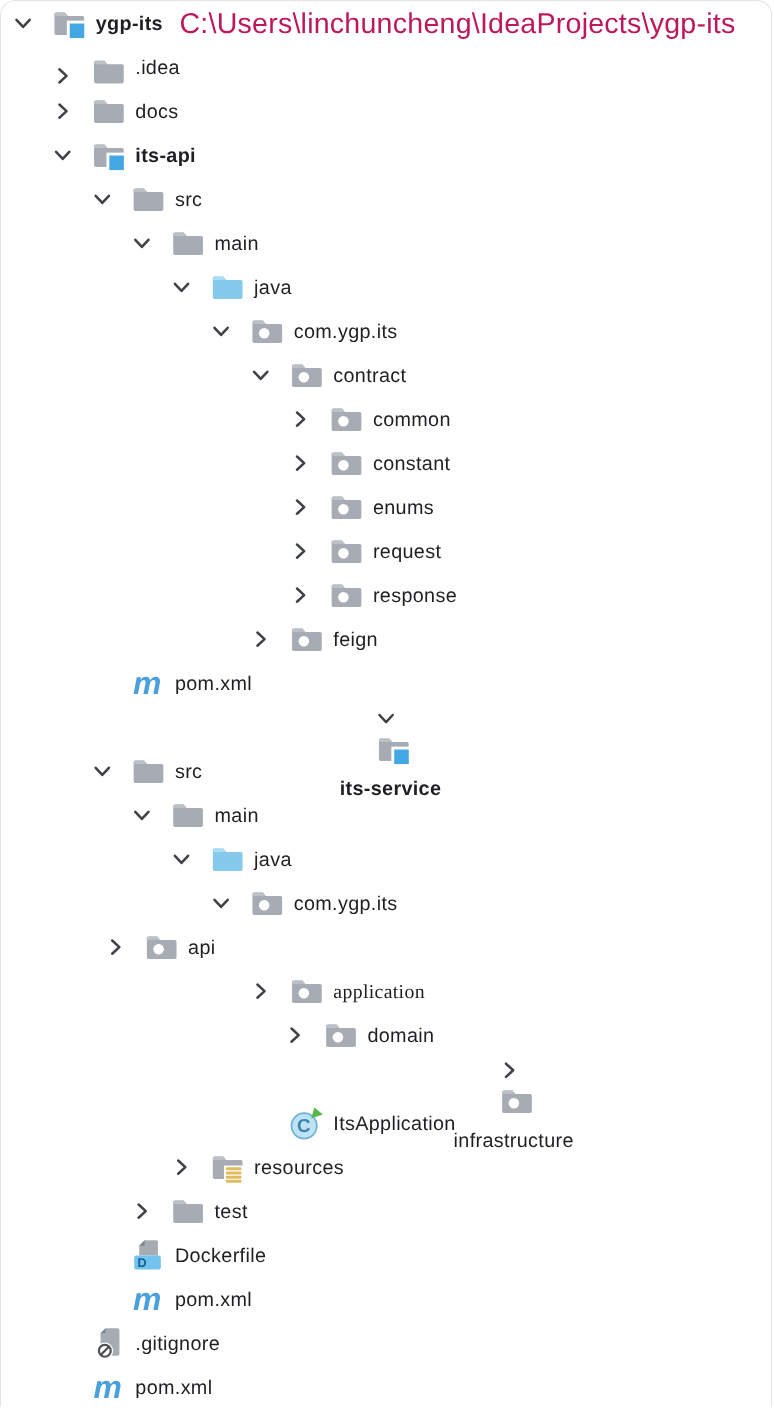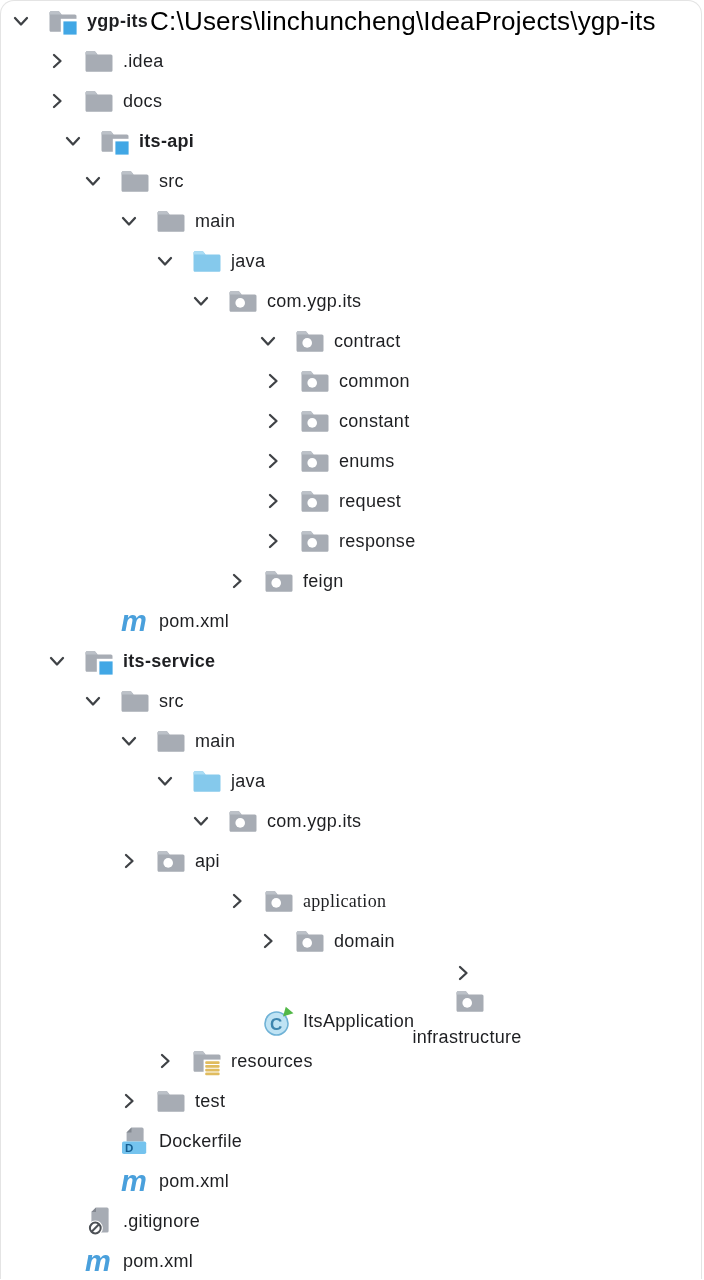--- a/index.html
+++ b/index.html
@@ -30,24 +30,24 @@
   .ic svg{width:32px;height:32px;display:block;}
   .label{
     margin-left:8px;
     font-size:18px;
     letter-spacing:.3px;
     color:#1e1f22;
     line-height:40px;
   }
   .label.bold{font-weight:700;}
   .suffix{
-    margin-left:2px;
+    margin-left:15px;
     font-size:26px;
     letter-spacing:.2px;
-    color:#000000;
+    color:#be185d;
     line-height:40px;
   }
 </style>
 </head>
 <body>
 
 <div class="panel">
   <div class="tree" id="tree">
       <div class="row" style="padding-left: 8px;">
         <span class="chev">
@@ -59,49 +59,49 @@
           <svg viewBox="0 0 32 32">
             <path d="M2.5 25.2V7.9c0-.9.72-1.6 1.6-1.6h7.8l2.75 3.2h13.25c.9 0 1.6.72 1.6 1.6v14.1c0 .9-.72 1.6-1.6 1.6H4.1c-.88 0-1.6-.72-1.6-1.6z" fill="#a7acb4"></path>
             <path d="M2.5 9.5V7.9c0-.9.72-1.6 1.6-1.6h7.8l2.75 3.2z" fill="#bcc1c8"></path>
             <rect x="13.8" y="13.8" width="18.2" height="18.2" fill="#fff"></rect>
             <rect x="16.4" y="16.4" width="13.2" height="13.2" fill="#41a7e5"></rect>
           </svg>
         </span>
         <span class="label bold">ygp-its</span>
         <span class="suffix">C:\Users\linchuncheng\IdeaProjects\ygp-its</span>
       </div>
+      <div class="row" style="padding-left: 44px; align-items: flex-end;">
+        <span class="chev">
+          <svg viewBox="0 0 24 24">
+            <polyline points="9,6 15.5,12 9,18" fill="none" stroke="#3f4246" stroke-width="2.3" stroke-linecap="round" stroke-linejoin="round"></polyline>
+          </svg>
+        </span>
+        <span class="ic">
+          <svg viewBox="0 0 32 32">
+            <path d="M2.5 25.2V7.9c0-.9.72-1.6 1.6-1.6h7.8l2.75 3.2h13.25c.9 0 1.6.72 1.6 1.6v14.1c0 .9-.72 1.6-1.6 1.6H4.1c-.88 0-1.6-.72-1.6-1.6z" fill="#a7acb4"></path>
+            <path d="M2.5 9.5V7.9c0-.9.72-1.6 1.6-1.6h7.8l2.75 3.2z" fill="#bcc1c8"></path>
+          </svg>
+        </span>
+        <span class="label">.idea</span>
+      </div>
       <div class="row" style="padding-left: 44px;">
         <span class="chev">
           <svg viewBox="0 0 24 24">
             <polyline points="9,6 15.5,12 9,18" fill="none" stroke="#3f4246" stroke-width="2.3" stroke-linecap="round" stroke-linejoin="round"></polyline>
           </svg>
         </span>
         <span class="ic">
           <svg viewBox="0 0 32 32">
             <path d="M2.5 25.2V7.9c0-.9.72-1.6 1.6-1.6h7.8l2.75 3.2h13.25c.9 0 1.6.72 1.6 1.6v14.1c0 .9-.72 1.6-1.6 1.6H4.1c-.88 0-1.6-.72-1.6-1.6z" fill="#a7acb4"></path>
             <path d="M2.5 9.5V7.9c0-.9.72-1.6 1.6-1.6h7.8l2.75 3.2z" fill="#bcc1c8"></path>
           </svg>
         </span>
-        <span class="label">.idea</span>
+        <span class="label">docs</span>
       </div>
       <div class="row" style="padding-left: 44px;">
-        <span class="chev">
-          <svg viewBox="0 0 24 24">
-            <polyline points="9,6 15.5,12 9,18" fill="none" stroke="#3f4246" stroke-width="2.3" stroke-linecap="round" stroke-linejoin="round"></polyline>
-          </svg>
-        </span>
-        <span class="ic">
-          <svg viewBox="0 0 32 32">
-            <path d="M2.5 25.2V7.9c0-.9.72-1.6 1.6-1.6h7.8l2.75 3.2h13.25c.9 0 1.6.72 1.6 1.6v14.1c0 .9-.72 1.6-1.6 1.6H4.1c-.88 0-1.6-.72-1.6-1.6z" fill="#a7acb4"></path>
-            <path d="M2.5 9.5V7.9c0-.9.72-1.6 1.6-1.6h7.8l2.75 3.2z" fill="#bcc1c8"></path>
-          </svg>
-        </span>
-        <span class="label">docs</span>
-      </div>
-      <div class="row" style="padding-left: 60px;">
         <span class="chev">
           <svg viewBox="0 0 24 24">
             <polyline points="6,9 12,15.5 18,9" fill="none" stroke="#3f4246" stroke-width="2.3" stroke-linecap="round" stroke-linejoin="round"></polyline>
           </svg>
         </span>
         <span class="ic">
           <svg viewBox="0 0 32 32">
             <path d="M2.5 25.2V7.9c0-.9.72-1.6 1.6-1.6h7.8l2.75 3.2h13.25c.9 0 1.6.72 1.6 1.6v14.1c0 .9-.72 1.6-1.6 1.6H4.1c-.88 0-1.6-.72-1.6-1.6z" fill="#a7acb4"></path>
             <path d="M2.5 9.5V7.9c0-.9.72-1.6 1.6-1.6h7.8l2.75 3.2z" fill="#bcc1c8"></path>
             <rect x="13.8" y="13.8" width="18.2" height="18.2" fill="#fff"></rect>
@@ -160,21 +160,21 @@
         </span>
         <span class="ic">
           <svg viewBox="0 0 32 32">
             <path d="M2.5 25.2V7.9c0-.9.72-1.6 1.6-1.6h7.8l2.75 3.2h13.25c.9 0 1.6.72 1.6 1.6v14.1c0 .9-.72 1.6-1.6 1.6H4.1c-.88 0-1.6-.72-1.6-1.6z" fill="#a7acb4"></path>
             <path d="M2.5 9.5V7.9c0-.9.72-1.6 1.6-1.6h7.8l2.75 3.2z" fill="#bcc1c8"></path>
             <circle cx="13.2" cy="17.9" r="4.8" fill="#ffffff"></circle>
           </svg>
         </span>
         <span class="label">com.ygp.its</span>
       </div>
-      <div class="row" style="padding-left: 224px; margin-left: 31px;">
+      <div class="row" style="padding-left: 224px;">
         <span class="chev">
           <svg viewBox="0 0 24 24">
             <polyline points="6,9 12,15.5 18,9" fill="none" stroke="#3f4246" stroke-width="2.3" stroke-linecap="round" stroke-linejoin="round"></polyline>
           </svg>
         </span>
         <span class="ic">
           <svg viewBox="0 0 32 32">
             <path d="M2.5 25.2V7.9c0-.9.72-1.6 1.6-1.6h7.8l2.75 3.2h13.25c.9 0 1.6.72 1.6 1.6v14.1c0 .9-.72 1.6-1.6 1.6H4.1c-.88 0-1.6-.72-1.6-1.6z" fill="#a7acb4"></path>
             <path d="M2.5 9.5V7.9c0-.9.72-1.6 1.6-1.6h7.8l2.75 3.2z" fill="#bcc1c8"></path>
             <circle cx="13.2" cy="17.9" r="4.8" fill="#ffffff"></circle>
@@ -274,21 +274,21 @@
       </div>
       <div class="row" style="padding-left: 80px;">
         <span class="chev"></span>
         <span class="ic">
           <svg viewBox="0 0 32 32">
             <text x="2" y="25.5" font-family="Liberation Sans, sans-serif" font-size="29" font-weight="bold" font-style="italic" fill="#4aa0dc">m</text>
           </svg>
         </span>
         <span class="label">pom.xml</span>
       </div>
-      <div class="row" style="padding-left: 44px;">
+      <div class="row" style=" flex-direction: column;">
         <span class="chev">
           <svg viewBox="0 0 24 24">
             <polyline points="6,9 12,15.5 18,9" fill="none" stroke="#3f4246" stroke-width="2.3" stroke-linecap="round" stroke-linejoin="round"></polyline>
           </svg>
         </span>
         <span class="ic">
           <svg viewBox="0 0 32 32">
             <path d="M2.5 25.2V7.9c0-.9.72-1.6 1.6-1.6h7.8l2.75 3.2h13.25c.9 0 1.6.72 1.6 1.6v14.1c0 .9-.72 1.6-1.6 1.6H4.1c-.88 0-1.6-.72-1.6-1.6z" fill="#a7acb4"></path>
             <path d="M2.5 9.5V7.9c0-.9.72-1.6 1.6-1.6h7.8l2.75 3.2z" fill="#bcc1c8"></path>
             <rect x="13.8" y="13.8" width="18.2" height="18.2" fill="#fff"></rect>
@@ -347,21 +347,21 @@
         </span>
         <span class="ic">
           <svg viewBox="0 0 32 32">
             <path d="M2.5 25.2V7.9c0-.9.72-1.6 1.6-1.6h7.8l2.75 3.2h13.25c.9 0 1.6.72 1.6 1.6v14.1c0 .9-.72 1.6-1.6 1.6H4.1c-.88 0-1.6-.72-1.6-1.6z" fill="#a7acb4"></path>
             <path d="M2.5 9.5V7.9c0-.9.72-1.6 1.6-1.6h7.8l2.75 3.2z" fill="#bcc1c8"></path>
             <circle cx="13.2" cy="17.9" r="4.8" fill="#ffffff"></circle>
           </svg>
         </span>
         <span class="label">com.ygp.its</span>
       </div>
-      <div class="row" style="padding-left: 116px;">
+      <div class="row" style="padding-left: 92px;">
         <span class="chev">
           <svg viewBox="0 0 24 24">
             <polyline points="9,6 15.5,12 9,18" fill="none" stroke="#3f4246" stroke-width="2.3" stroke-linecap="round" stroke-linejoin="round"></polyline>
           </svg>
         </span>
         <span class="ic">
           <svg viewBox="0 0 32 32">
             <path d="M2.5 25.2V7.9c0-.9.72-1.6 1.6-1.6h7.8l2.75 3.2h13.25c.9 0 1.6.72 1.6 1.6v14.1c0 .9-.72 1.6-1.6 1.6H4.1c-.88 0-1.6-.72-1.6-1.6z" fill="#a7acb4"></path>
             <path d="M2.5 9.5V7.9c0-.9.72-1.6 1.6-1.6h7.8l2.75 3.2z" fill="#bcc1c8"></path>
             <circle cx="13.2" cy="17.9" r="4.8" fill="#ffffff"></circle>

